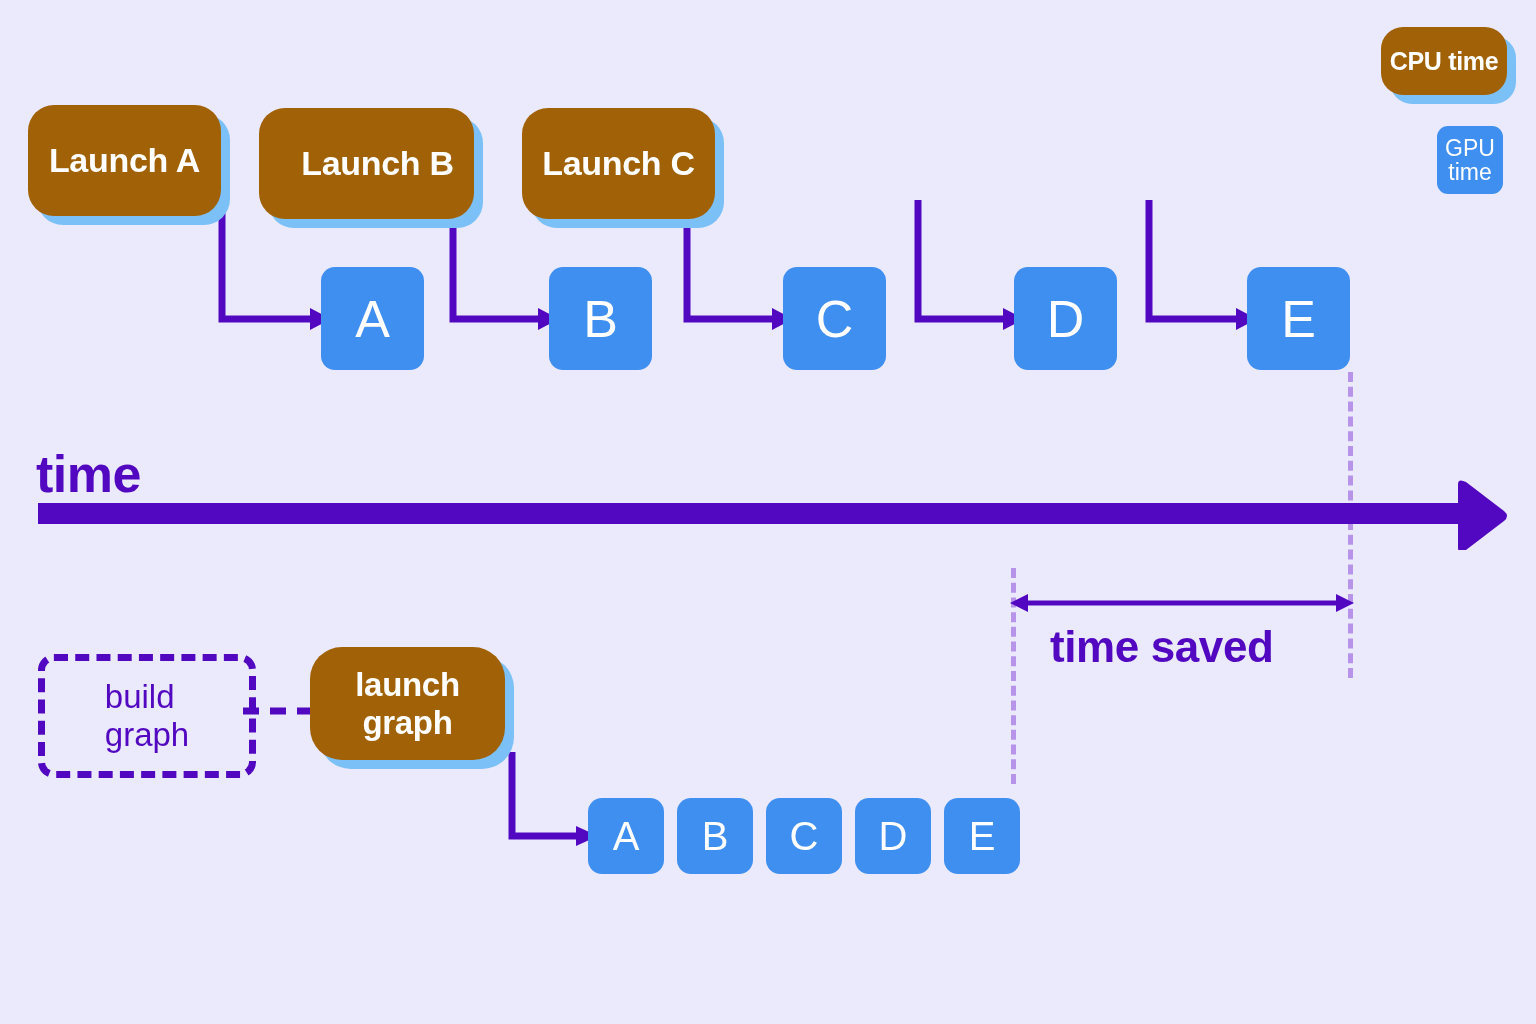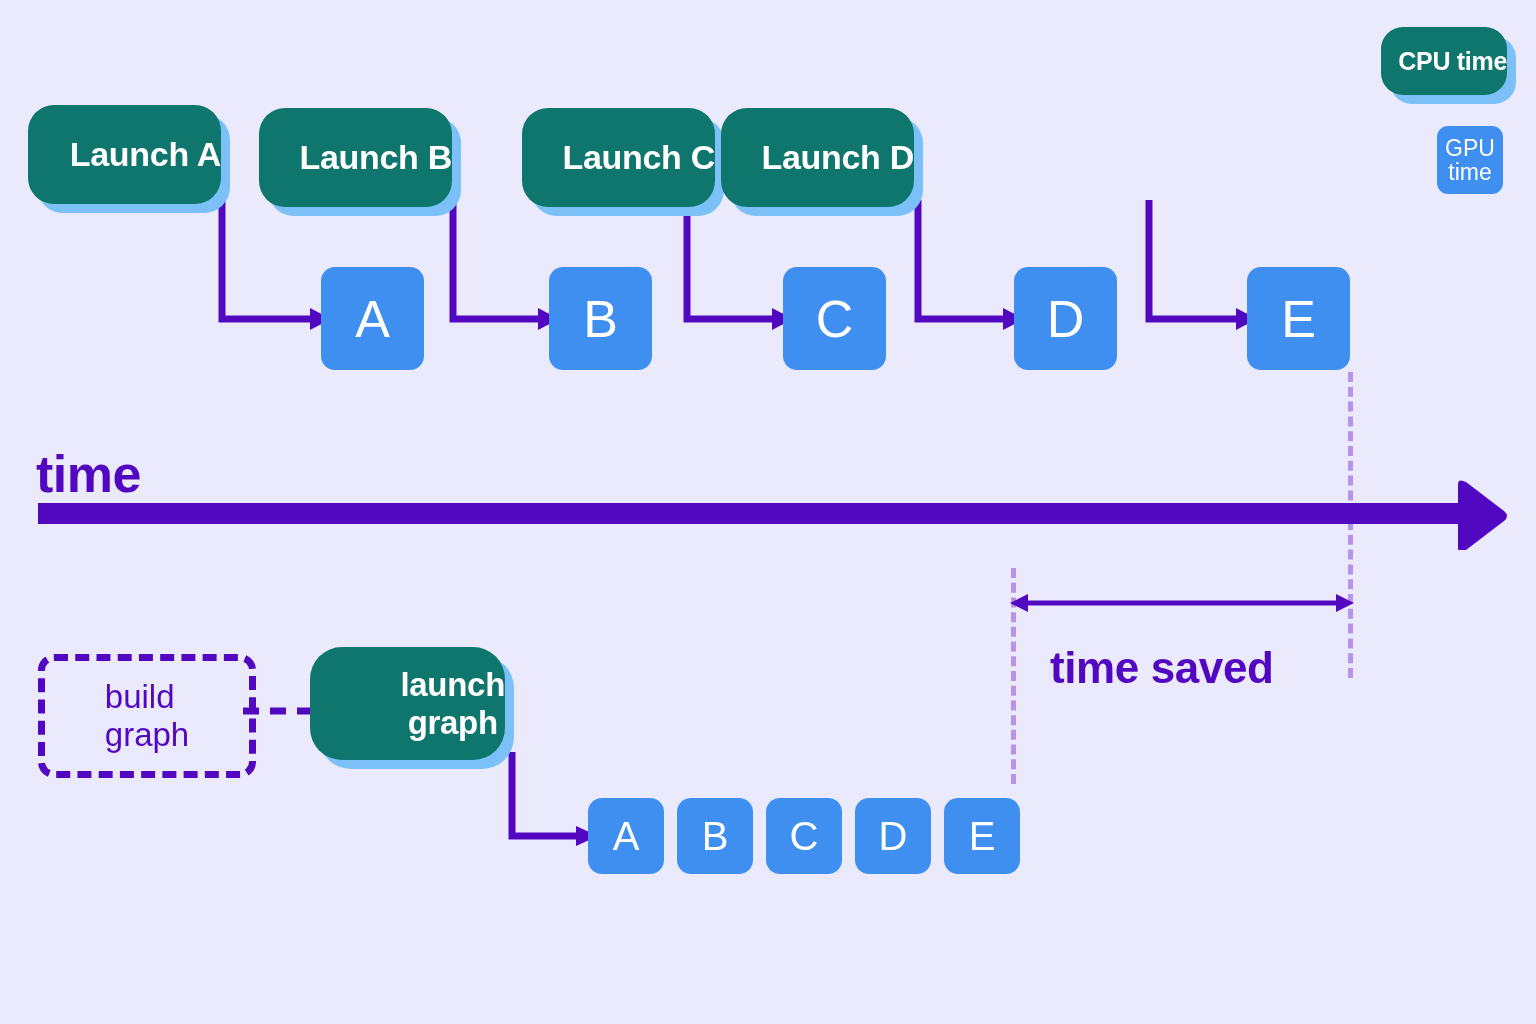--- a/index.html
+++ b/index.html
@@ -13,35 +13,35 @@
     height: 1024px;
     background: #ebeafc;
     overflow: hidden;
     font-family: "Liberation Sans", sans-serif;
   }
   .abs { position: absolute; }
 
   
   .cpu-box {
     position: absolute;
-    background: #0f766e;
+    background: #a16207;
     color: #ffffff;
     border-radius: 26px;
     display: flex;
     align-items: center;
-    justify-content: flex-end;
+    justify-content: center;
     text-align: center;
     font-weight: 700;
     letter-spacing: -0.3px;
     box-shadow: 9px 9px 0 0 #7cc0f8;
     z-index: 4;
   }
   .launch-box {
     width: 193px;
-    height: 99px;
+    height: 111px;
     font-size: 34px;
   }
 
   
   .gpu-box {
     position: absolute;
     background: #3f8ff0;
     color: #ffffff;
     border-radius: 14px;
     display: flex;
@@ -107,21 +107,20 @@
 
   
   .saved-arrow { left: 1008px; top: 588px; z-index: 3; }
   .saved-label {
     left: 1050px;
     top: 622px;
     font-size: 44px;
     font-weight: 700;
     color: #5208c0;
     letter-spacing: -0.4px;
-    margin-top: 21px;
   }
 
   
   .build-graph {
     position: absolute;
     left: 38px;
     top: 654px;
     width: 204px;
     height: 110px;
     border: 7px dashed #5208c0;
@@ -156,28 +155,25 @@
     <span>CPU time</span>
   </div>
   <div class="gpu-box legend-gpu">
     <span>GPU</span>
     <span>time</span>
   </div>
 
   <div class="cpu-box launch-box" style="left:28px;  top:105px;">
     <span>Launch A</span>
   </div>
-  <div class="cpu-box launch-box" style="left:259px; top:108px;">
+  <div class="cpu-box launch-box" style="left:259px; top:108px;padding-left:22px;">
     <span>Launch B</span>
   </div>
   <div class="cpu-box launch-box" style="left:490px; top:108px;margin-left:32px;">
     <span>Launch C</span>
-  </div>
-  <div class="cpu-box launch-box" style="left:721px; top:108px;">
-    <span>Launch D</span>
   </div>
 
   <div class="gpu-box kernel-top" style="left:321px;  top:267px;">
     <span>A</span>
   </div>
   <div class="gpu-box kernel-top" style="left:549px;  top:267px;">
     <span>B</span>
   </div>
   <div class="gpu-box kernel-top" style="left:783px;  top:267px;">
     <span>C</span>

